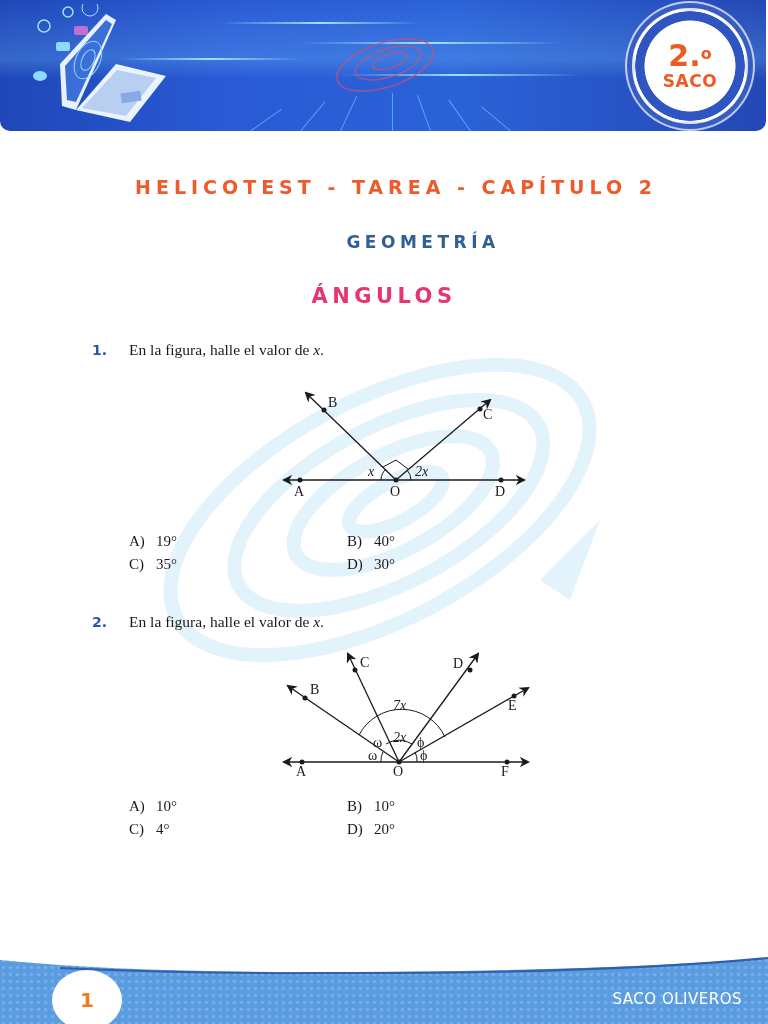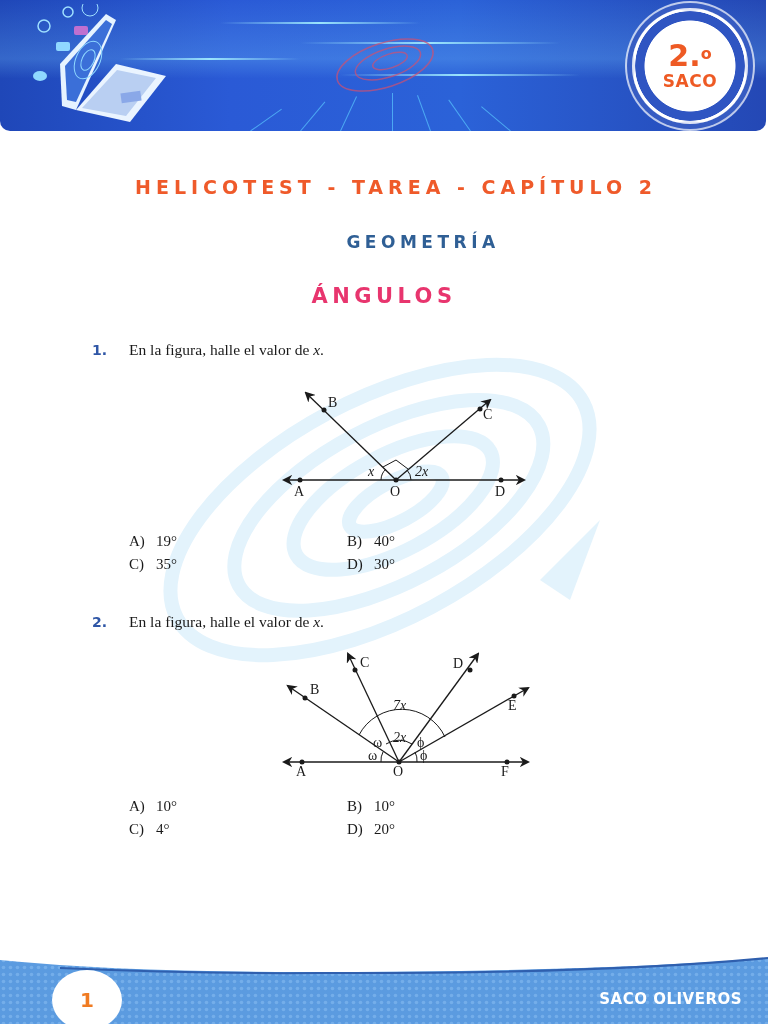--- a/index.html
+++ b/index.html
@@ -63,21 +63,21 @@
 
   
   .footer { position: absolute; left: 0; top: 950px; width: 768px; height: 74px; }
   .page-circle {
     position: absolute; left: 52px; top: 970px; width: 70px; height: 60px; border-radius: 50%;
     background: #fff; display: flex; align-items: center; justify-content: center;
     font-family: "DejaVu Sans", sans-serif; font-weight: bold; font-size: 20px; color: #f07b22;
   }
   .brand {
     position: absolute; right: 26px; top: 990px;
-    font-family: "DejaVu Sans", sans-serif; font-weight: bold; font-size: 15px;
+    font-family: "DejaVu Sans", sans-serif; font-weight: normal; font-size: 15px;
     color: #ffffff; letter-spacing: 0.5px;
   }
 </style>
 </head>
 <body>
 
 <div class="banner">
   <div class="streak" style="left:220px;top:22px;width:200px;"></div>
   <div class="streak" style="left:300px;top:42px;width:260px;"></div>
   <div class="streak" style="left:340px;top:74px;width:240px;"></div>

